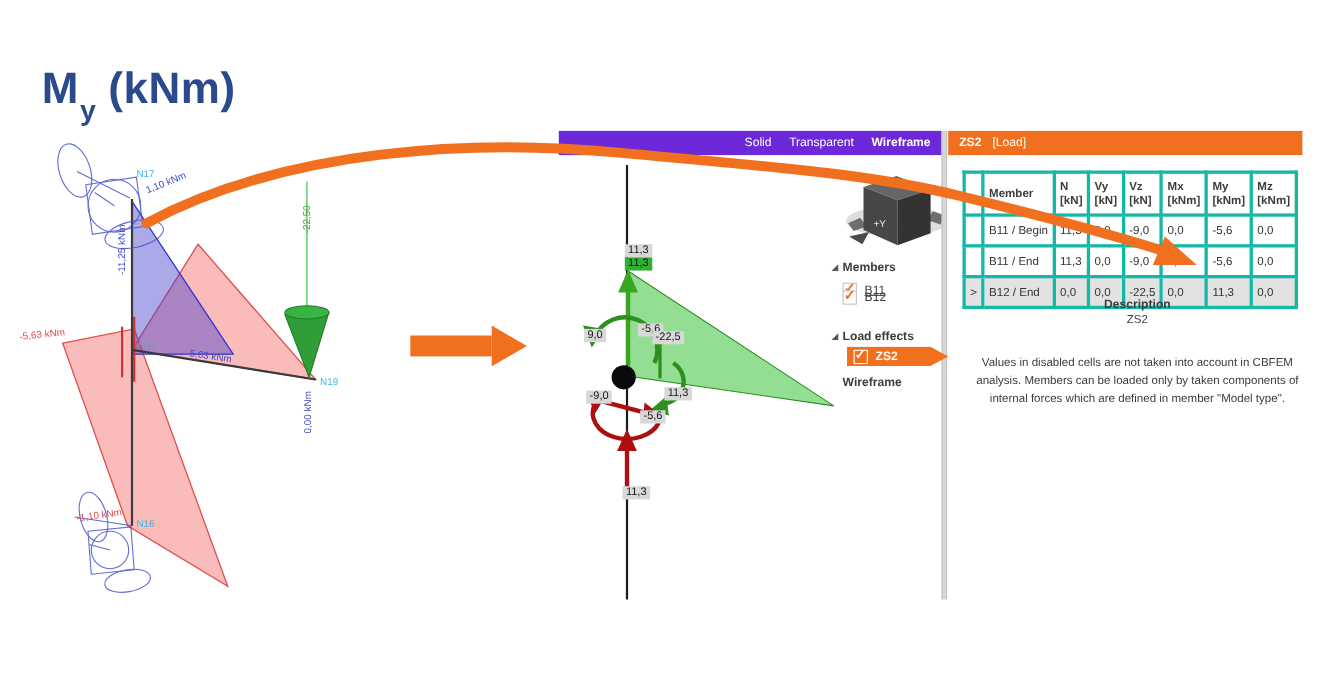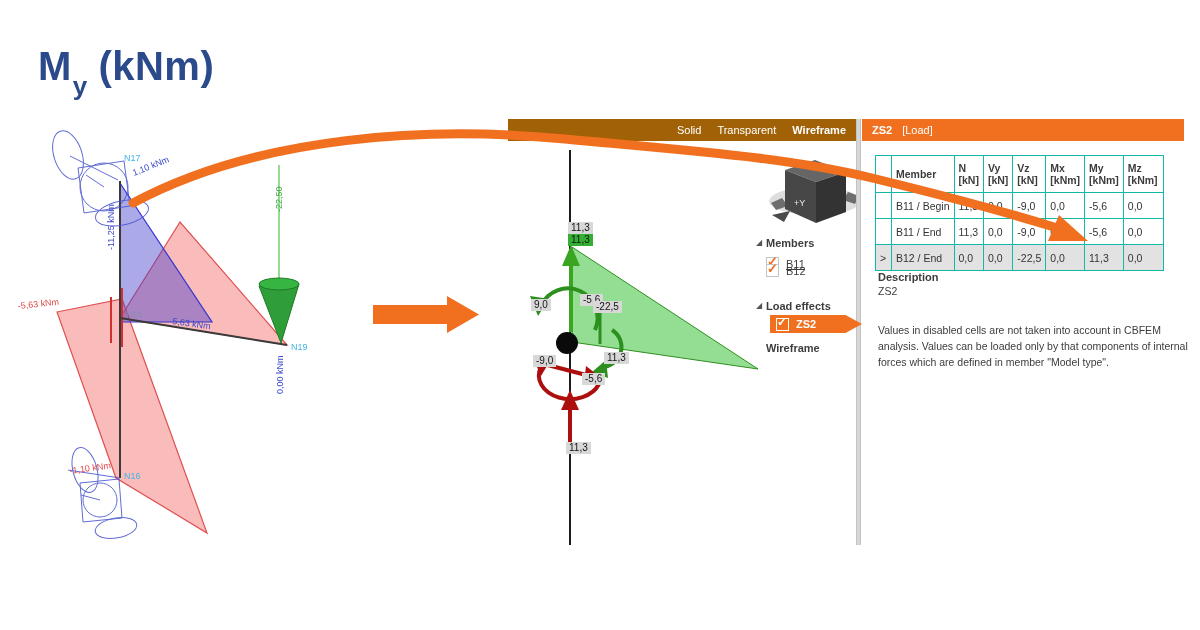--- a/index.html
+++ b/index.html
@@ -3,34 +3,34 @@
 <meta charset="utf-8">
 <style>
   html,body{margin:0;padding:0;}
   body{
     width:1200px;height:630px;position:relative;overflow:hidden;
     background:#ffffff;font-family:"Liberation Sans",sans-serif;
     -webkit-font-smoothing:antialiased;
   }
   
   .page-title{
-    position:absolute;left:38px;top:44px;color:#2a4a8c;
+    position:absolute;left:38px;top:59px;color:#2a4a8c;
     font-size:40px;font-weight:600;letter-spacing:.5px;
   }
   .page-title sub{font-size:26px;position:relative;top:6px;left:1px;}
 
   
   svg.layer{position:absolute;left:0;top:0;pointer-events:none;}
   #vector-layer{z-index:1;}
   #arrow-layer{z-index:30;}
 
   
   .tabbar{
     position:absolute;left:508px;top:119px;width:348px;height:22px;
-    background:#a16207;z-index:2;display:flex;align-items:center;
+    background:#6d28d9;z-index:2;display:flex;align-items:center;
     justify-content:flex-end;gap:16px;padding-right:10px;box-sizing:border-box;
   }
   .tabbar .tab{color:#ffffff;font-size:11px;cursor:default;}
   .tabbar .tab.active{font-weight:bold;}
   .vdivider{
     position:absolute;left:856px;top:119px;width:5px;height:426px;
     background:#d6d6d6;border-left:1px solid #c3c3c3;border-right:1px solid #c3c3c3;
     box-sizing:border-box;z-index:2;
   }
 
@@ -70,37 +70,37 @@
     position:absolute;left:862px;top:119px;width:322px;height:22px;
     background:#f07020;z-index:2;display:flex;align-items:center;
     padding-left:10px;box-sizing:border-box;color:#fff;font-size:11px;gap:10px;
   }
   .rp-header .code{font-weight:bold;}
   table.forces{
     position:absolute;left:875px;top:155px;z-index:2;
     border-collapse:collapse;font-size:10.5px;color:#333;table-layout:fixed;
   }
   table.forces th,table.forces td{
-    border:1px solid #14b8a6;padding:1px 4px;text-align:left;
+    border:3px solid #14b8a6;padding:1px 4px;text-align:left;
     vertical-align:middle;overflow:hidden;white-space:nowrap;
   }
   table.forces th{font-weight:bold;color:#3c3c3c;height:34px;}
   table.forces td{height:23px;}
   table.forces .c-sel{width:16px;}
   table.forces .c-member{width:52px;}
   table.forces .c-n{width:24px;}
   table.forces .c-vy{width:24px;}
   table.forces .c-vz{width:26px;}
   table.forces .c-mx{width:32px;}
   table.forces .c-my{width:34px;}
   table.forces .c-mz{width:40px;}
   table.forces tr.selected td{background:#e2e2e2;}
   .unit{display:block;font-weight:bold;}
 
-  .descr{position:absolute;left:878px;top:271px;width:312px;z-index:2;color:#3c3c3c;}
+  .descr{position:absolute;left:878px;top:271px;width:312px;z-index:2;color:#3c3c3c;text-align:center;}
   .descr .dt{font-size:11px;font-weight:bold;}
   .descr .dv{font-size:10.5px;margin-top:2px;}
   .descr .note{font-size:10.5px;line-height:1.5;margin-top:26px;}
 </style>
 </head>
 <body>
 
 <div class="page-title"><span>M</span><sub>y</sub><span> (kNm)</span></div>
 
 <svg id="vector-layer" class="layer" width="1200" height="630" viewBox="0 0 1200 630">
@@ -298,21 +298,21 @@
       <td>0,0</td>
       <td>11,3</td>
       <td>0,0</td>
     </tr>
   </tbody>
 </table>
 
 <div class="descr">
   <div class="dt">Description</div>
   <div class="dv">ZS2</div>
-  <div class="note">Values in disabled cells are not taken into account in CBFEM analysis. Values can be loaded only by that components of internal forces which are defined in member "Model type".</div>
+  <div class="note">Values in disabled cells are not taken into account in CBFEM analysis. Members can be loaded only by taken components of internal forces which are defined in member "Model type".</div>
 </div>
 
 <svg id="arrow-layer" class="layer" width="1200" height="630" viewBox="0 0 1200 630">
 
   <g>
     <rect x="373" y="305" width="74" height="19" fill="#f07020"></rect>
     <polygon points="447,296 447,333 479,314.5" fill="#f07020"></polygon>
   </g>
 
   <g>

